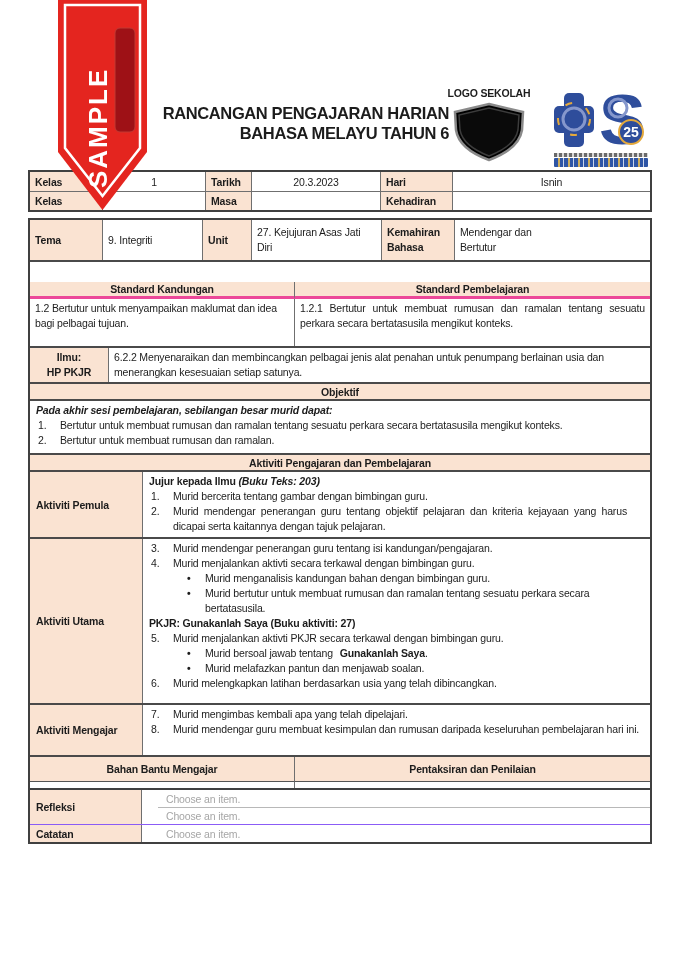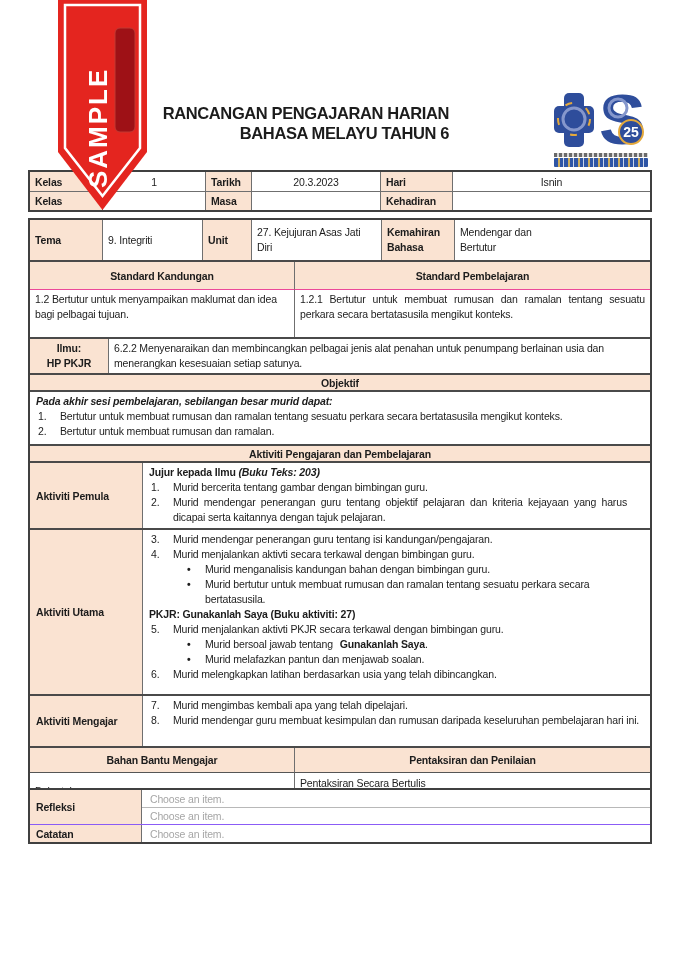--- a/index.html
+++ b/index.html
@@ -51,21 +51,21 @@
   .info-row > div.val { justify-content: center; }
 
   
   .main-table { top: 218px; }
   .sec { border-top: 2px solid #4a4a4a; }
   .sec:first-child { border-top: none; }
   .band-h { height: 17px; display: flex; align-items: center; justify-content: center; font-weight: bold; background: #fae3d2; }
 
   .sec-tema { display: grid; grid-template-columns: 73px 100px 49px 130px 73px 1fr; min-height: 40px; }
   .sec-std, .sec-bahan { display: grid; grid-template-columns: 265px 1fr; }
-  .std-h { height: 28px; border-bottom: 1px solid #ec4899; }
+  .std-h { height: 17px; border-bottom: 3px solid #ec4899; margin-top: 20px; }
   .std-c { min-height: 47px; }
   .sec-ilmu { display: grid; grid-template-columns: 79px 1fr; min-height: 34px; }
   .sec-obj-c { min-height: 54px; padding: 2px 6px 3px 6px; }
   .sec-act { display: grid; grid-template-columns: 113px 1fr; }
   .act-label { padding-left: 6px; }
   .bahan-h { height: 25px; border-bottom: 1px solid #555; }
   .bahan-c { min-height: 36px; }
 
   .line { line-height: 15px; }
   .num-row { display: flex; line-height: 15px; }
@@ -77,21 +77,21 @@
 
   .pemula-c { padding: 2px 20px 3px 6px; min-height: 64px; }
   .utama-c { padding: 2px 2px 3px 6px; min-height: 164px; }
   .penutup-c { padding: 2px 2px 3px 6px; min-height: 50px; }
 
   .bi { font-weight: bold; font-style: italic; }
   .b  { font-weight: bold; }
 
   
   .foot-table { top: 788px; }
-  .foot-row { display: grid; grid-template-columns: 112px 1fr; }
+  .foot-row { display: grid; grid-template-columns: 112px 1fr; gap: 16px; }
   .foot-row + .foot-row { border-top: 1px solid #8b5cf6; }
   .foot-label { padding-left: 6px; }
   .ph { color: #a6a6a6; line-height: 16px; padding: 0 8px; }
   .refleksi-c .ph:first-child { border-bottom: 1px solid #b8b8b8; }
   .refleksi-row { min-height: 34px; }
   .catatan-row { min-height: 18px; }
 </style>
 </head>
 <body>
 
@@ -104,20 +104,27 @@
       <rect x="58" y="28" width="20" height="104" rx="5" fill="#9e1116" stroke="#c23a33" stroke-width="1"></rect>
       <text x="-188" y="50" transform="rotate(-90)" fill="#ffffff" font-family="Liberation Sans, sans-serif" font-size="26" font-weight="bold" letter-spacing="2">SAMPLE</text>
     </svg>
   </div>
 
   <div class="title-block">
     <div>RANCANGAN PENGAJARAN HARIAN</div>
     <div>BAHASA MELAYU TAHUN 6</div>
   </div>
 
+  <div class="logo-sekolah">
+    <div class="lbl">LOGO SEKOLAH</div>
+    <svg width="80" height="62" viewBox="0 0 80 62" style="margin-top:2px">
+      <path d="M40 3 L74 11 L73 29 Q70 48 40 59 Q10 48 7 29 L6 11 Z" fill="#000000" stroke="#8a8a8a" stroke-width="2.5"></path>
+      <path d="M40 7 L70 14 L69 29 Q66 45 40 55 Q14 45 11 29 L10 14 Z" fill="#0a0a0a" stroke="#3c3c3c" stroke-width="1.5"></path>
+    </svg>
+  </div>
 
   <div class="logo25">
     <svg width="98" height="58" viewBox="0 0 98 58">
       <rect x="12" y="1" width="20" height="54" rx="5" fill="#2e4d9b"></rect>
       <rect x="2" y="14" width="40" height="27" rx="5" fill="#2e4d9b"></rect>
       <circle cx="22" cy="27" r="11" fill="none" stroke="#8597cc" stroke-width="3"></circle>
       <circle cx="22" cy="27" r="16" fill="none" stroke="#e4a93c" stroke-width="2" stroke-dasharray="7 15"></circle>
       <text x="47" y="52" font-family="Liberation Sans, sans-serif" font-size="70" font-weight="bold" fill="#2e4d9b">S</text>
       <circle cx="66" cy="16" r="9" fill="none" stroke="#8597cc" stroke-width="3"></circle>
       <circle cx="79" cy="40" r="12" fill="#2e4d9b" stroke="#e4a93c" stroke-width="2"></circle>

